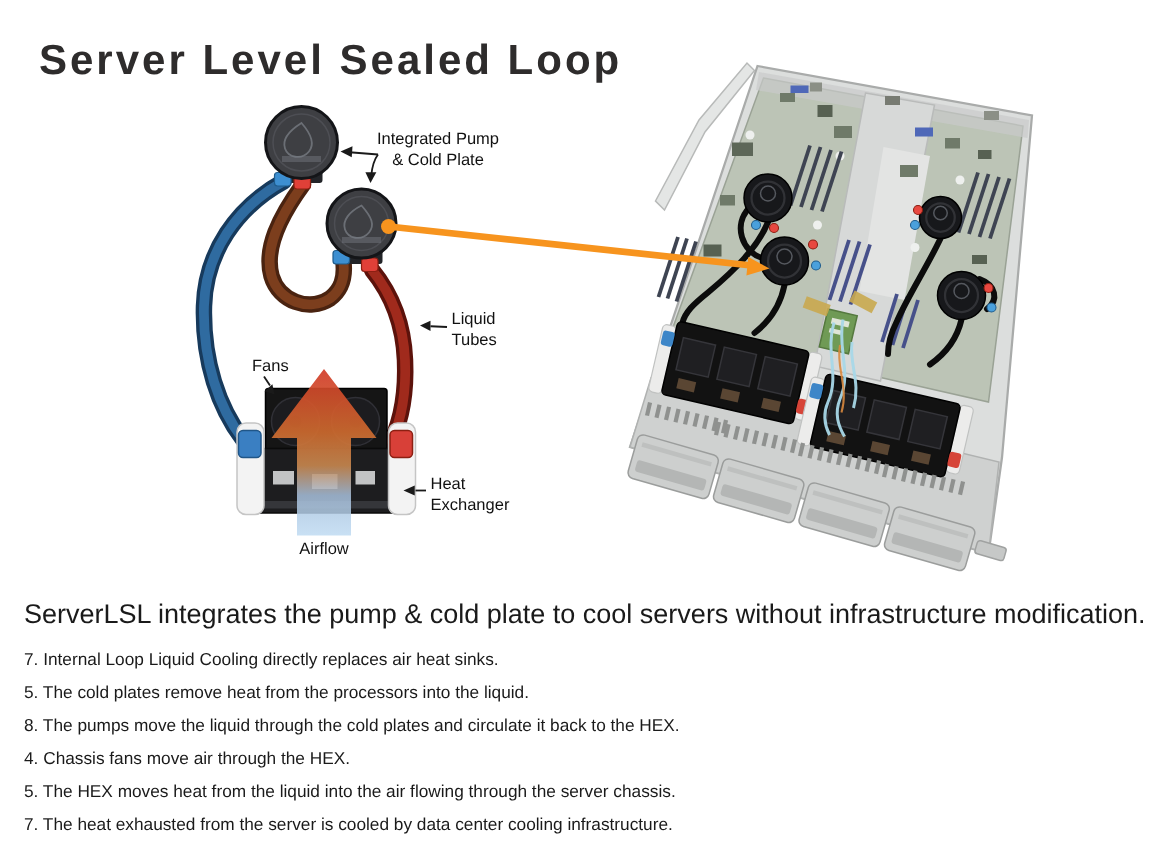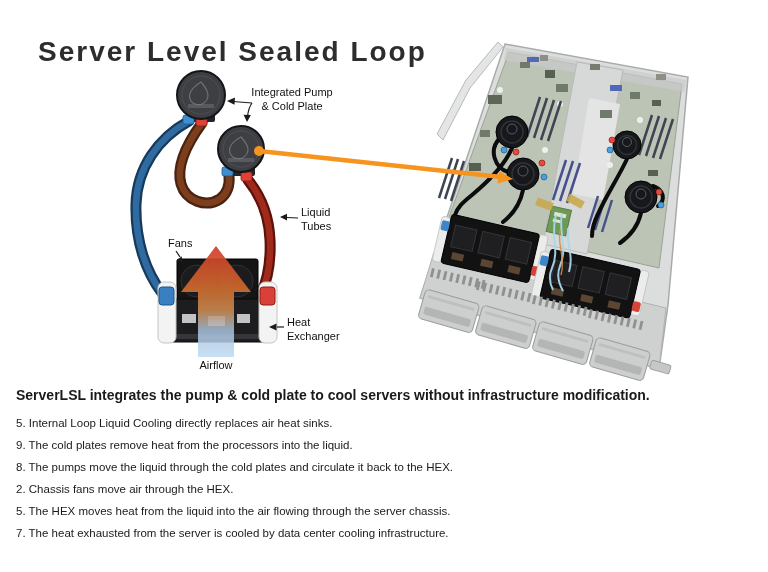--- a/index.html
+++ b/index.html
@@ -1,34 +1,34 @@
 <!DOCTYPE html>
 <html><head>
 <meta charset="utf-8">
 <style>
   html,body{margin:0;padding:0;}
   body{
     width:768px;height:572px;position:relative;overflow:hidden;
     background:#ffffff;font-family:"Liberation Sans",sans-serif;color:#1a1a1a;
   }
   .page-title{
-    position:absolute;left:26px;top:24px;margin:12px;
+    position:absolute;left:26px;top:24px;margin:0;
     font-size:28px;font-weight:600;letter-spacing:2px;color:#2e2c2c;
     font-family:"Liberation Sans",sans-serif;white-space:nowrap;
   }
   .art{position:absolute;left:0;top:0;}
   .svg-label{
     font-family:"Liberation Sans",sans-serif;font-size:11px;fill:#111111;
   }
   .svg-label.small{font-size:11px;}
   .desc{
     position:absolute;left:16px;top:387px;width:744px;
   }
   .desc-heading{
-    font-weight:bold;font-size:14px;margin:0 0 9px 0;white-space:nowrap;
+    font-weight:normal;font-size:18px;margin:12px 0 9px 0;white-space:nowrap;
   }
   .desc-item{
     font-size:11.5px;line-height:22px;white-space:nowrap;
   }
 </style>
 </head>
 <body>
 
 <h1 class="page-title">Server Level Sealed Loop</h1>
 
@@ -350,19 +350,19 @@
       <path d="M284,327 L277,327" stroke="#1a1a1a" stroke-width="1.2" fill="none"></path>
       <polygon points="269,327 276.5,323.6 276.5,330.4" fill="#1a1a1a"></polygon>
     </g>
 
     <text class="svg-label small" x="216" y="369" text-anchor="middle">Airflow</text>
   </g>
 </svg>
 
 <div class="desc">
   <p class="desc-heading">ServerLSL integrates the pump &amp; cold plate to cool servers without infrastructure modification.</p>
-  <div class="desc-item">5. Internal Loop Liquid Cooling directly replaces air heat sinks.</div>
-  <div class="desc-item">9. The cold plates remove heat from the processors into the liquid.</div>
+  <div class="desc-item">7. Internal Loop Liquid Cooling directly replaces air heat sinks.</div>
+  <div class="desc-item">5. The cold plates remove heat from the processors into the liquid.</div>
   <div class="desc-item">8. The pumps move the liquid through the cold plates and circulate it back to the HEX.</div>
-  <div class="desc-item">2. Chassis fans move air through the HEX.</div>
+  <div class="desc-item">4. Chassis fans move air through the HEX.</div>
   <div class="desc-item">5. The HEX moves heat from the liquid into the air flowing through the server chassis.</div>
   <div class="desc-item">7. The heat exhausted from the server is cooled by data center cooling infrastructure.</div>
 </div>
 
 </body></html>

